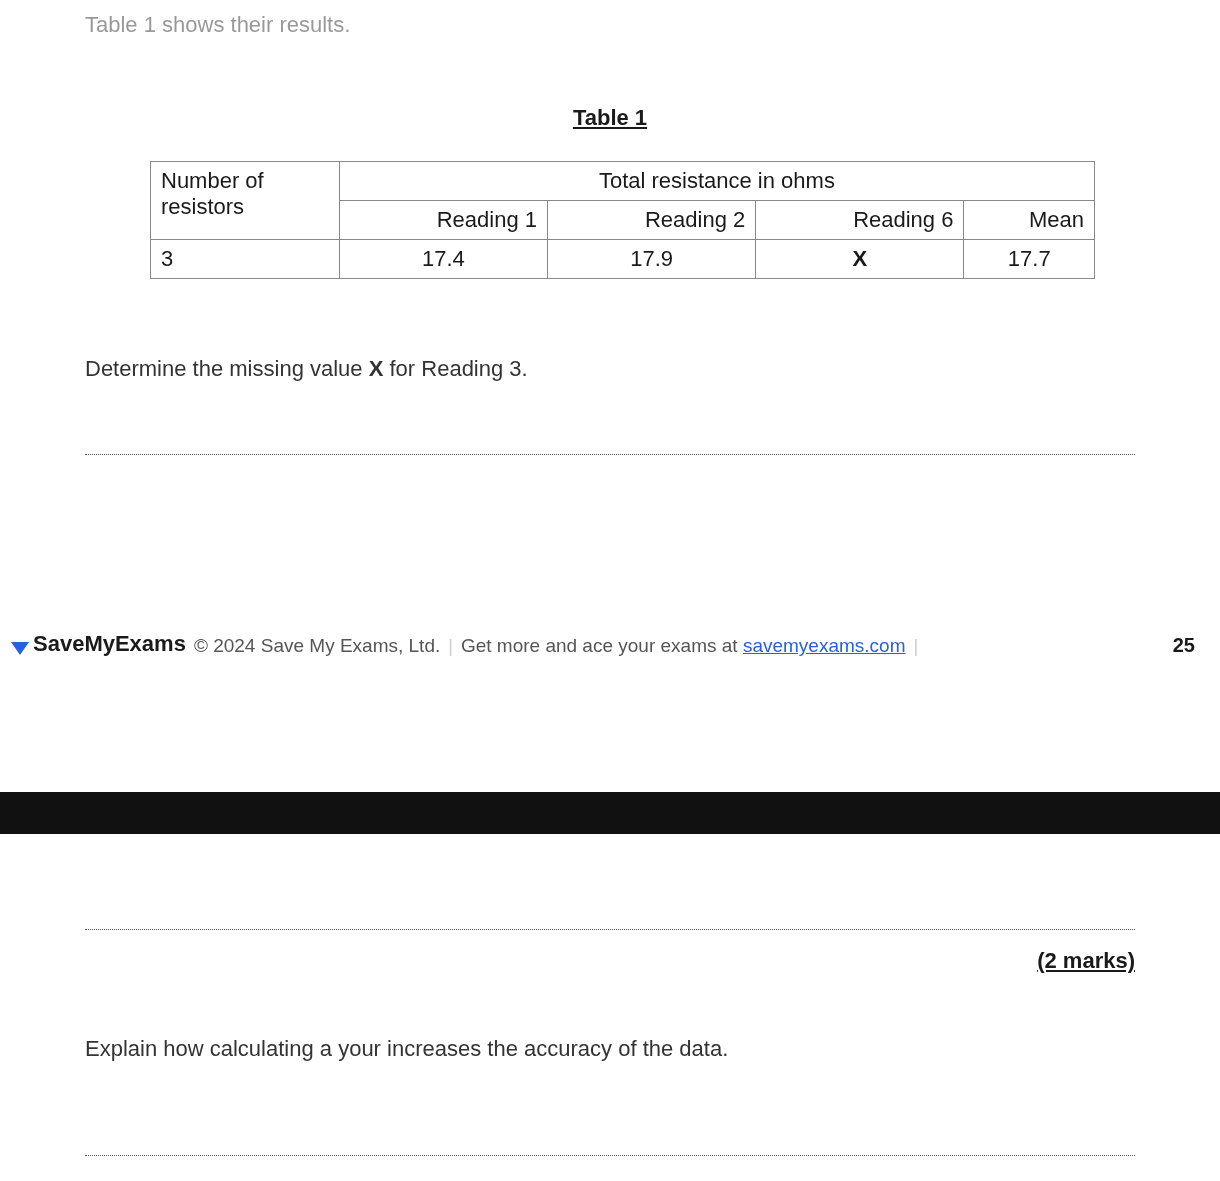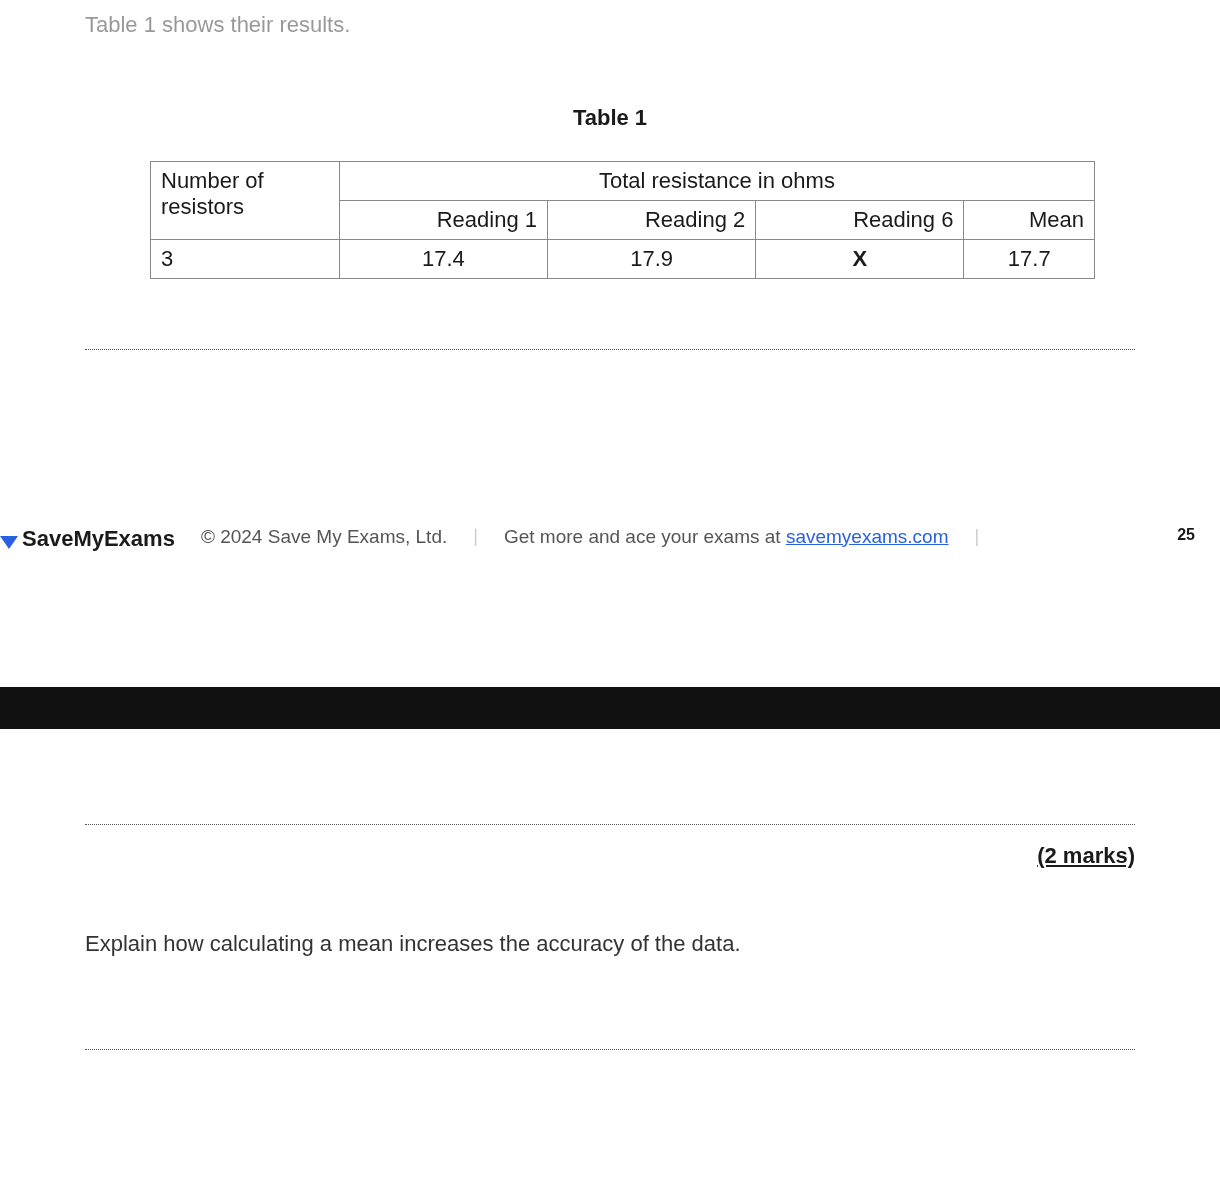--- a/index.html
+++ b/index.html
@@ -26,20 +26,21 @@
       position: relative;
       top: -5px;
       opacity: 0.5;
     }
     .table-title {
       text-align: center;
       font-size: 22px;
       font-weight: 700;
       margin-bottom: 30px;
       margin-top: 60px;
+      text-decoration: underline;
     }
     .table-wrap {
       padding-left: 65px;
       padding-right: 40px;
     }
     table {
       border-collapse: collapse;
       width: 100%;
       font-size: 22px;
     }
@@ -72,26 +73,27 @@
       margin-top: 75px;
       line-height: 1.4;
     }
     .answer-line {
       border-bottom: 1.5px dotted #555;
       height: 1px;
       margin-top: 70px;
     }
     .footer {
       display: flex;
-      align-items: flex-start;
+      align-items: flex-end;
       padding: 40px 25px 40px 0;
       font-size: 19px;
       color: #555;
       margin-top: 120px;
-      gap: 26px;
+      gap: 8px;
+      margin-left: 11px;
     }
     .logo {
       display: flex;
       align-items: center;
       font-weight: 700;
       font-size: 22px;
       color: #1a1a1a;
     }
     .logo-icon {
       width: 0;
@@ -106,21 +108,21 @@
     .footer .divider {
       color: #ccc;
       font-size: 18px;
     }
     .footer a {
       color: #2860e1;
     }
     .page-num {
       margin-left: auto;
       font-weight: 700;
-      font-size: 16px;
+      font-size: 20px;
       color: #1a1a1a;
     }
     .black-bar {
       background: #111;
       height: 42px;
       width: 100%;
       margin-top: 95px;
     }
     .section2 {
       padding: 0 85px;
@@ -163,20 +165,23 @@
         <td>3</td>
         <td>17.4</td>
         <td>17.9</td>
         <td style="font-weight:700">X</td>
         <td>17.7</td>
       </tr>
     </tbody>
       </table>
   </div>
 
+  <div class="question">
+    <span>Determine the missing value </span><strong>X</strong><span> for Reading 3.</span>
+  </div>
 
   <div class="answer-line"></div>
 </div>
 
 <div class="footer">
   <div class="logo">
     <span class="logo-icon"></span>
     <span>SaveMyExams</span>
   </div>
   <span>© 2024 Save My Exams, Ltd.</span>
@@ -186,15 +191,15 @@
   </span>
   <span class="divider">|</span>
   <span class="page-num">25</span>
 </div>
 
 <div class="black-bar"></div>
 
 <div class="section2">
   <div class="answer-line-mid"></div>
   <div class="marks">(2 marks)</div>
-  <div class="question" style="margin-top:60px">Explain how calculating a mean increases the accuracy of the data.</div>
+  <div class="question" style="margin-top:60px">Explain how calculating a your increases the accuracy of the data.</div>
   <div class="answer-line" style="margin-top:90px"></div>
 </div>
 
 </body></html>

